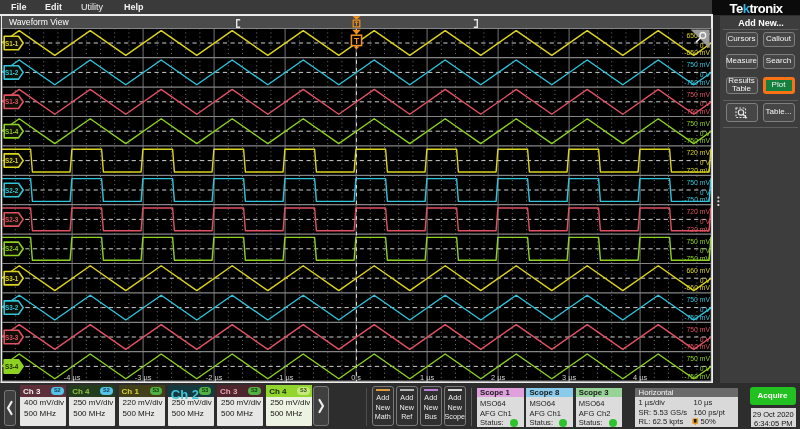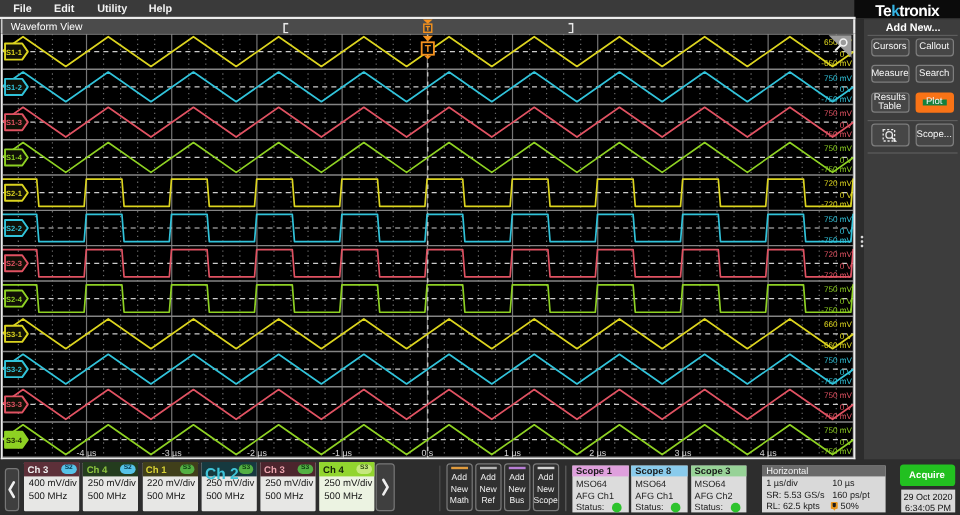--- a/index.html
+++ b/index.html
@@ -4,21 +4,21 @@
 *{margin:0;padding:0;box-sizing:border-box}
 html,body{width:800px;height:429px;overflow:hidden;background:#2d2d2d;font-family:"Liberation Sans",sans-serif}
 #page{position:relative;width:800px;height:429px}
 .abs{position:absolute}
 
 </style></head><body>
 <div id="page">
 <div class="abs" style="left:0;top:0;width:712px;height:14.2px;background:#3a3a3a"></div>
 <div class="abs" style="left:11px;top:1.5px;font-size:9px;font-weight:bold;color:#f2f2f2">File</div>
 <div class="abs" style="left:45px;top:1.5px;font-size:9px;font-weight:bold;color:#f2f2f2">Edit</div>
-<div class="abs" style="left:81px;top:1.5px;font-size:9px;font-weight:bold;color:#f2f2f2">Utility</div>
+<div class="abs" style="left:81px;top:1.5px;font-size:9px;font-weight:normal;color:#f2f2f2">Utility</div>
 <div class="abs" style="left:124px;top:1.5px;font-size:9px;font-weight:bold;color:#f2f2f2">Help</div>
 <div class="abs" style="left:712px;top:0;width:88px;height:15px;background:#0b0b0b"></div>
 <div class="abs" style="left:712px;top:0.5px;width:88px;text-align:center;font-size:13px;font-weight:bold;color:#fff;letter-spacing:-0.5px">Te<span style="color:#35b4e4">k</span>tronix</div>
 <div class="abs" style="left:0;top:14.2px;width:713px;height:1.5px;background:#ececec"></div>
 <div class="abs" style="left:0;top:15.7px;width:713px;height:12.3px;background:#4b4b4b"></div>
 <div class="abs" style="left:9px;top:17.3px;font-size:8.6px;color:#fff">Waveform View</div>
 <svg class="abs" style="left:236px;top:18.5px" width="242" height="9" viewBox="0 0 242 9">
       <path d="M4.2 0.7 H0.7 V8.3 H4.2 M237.8 0.7 H241.3 V8.3 H237.8" fill="none" stroke="#e8e8e8" stroke-width="1.4"></path>
     </svg>
 <svg class="abs" style="left:348px;top:14px" width="17" height="14.5" viewBox="0 0 17 14.5">
@@ -145,22 +145,22 @@
 <div class="abs" style="left:720px;top:15.7px;width:80px;height:367.3px;background:#3d3d3d"></div>
 <div class="abs" style="left:722px;top:17.5px;width:78px;text-align:center;font-size:9px;font-weight:bold;color:#fff">Add New...</div>
 <div class="abs" style="left:723px;top:29.2px;width:75px;height:1px;background:#5d5d5d"></div>
 <div class="abs" style="left:723px;top:99.8px;width:75px;height:1px;background:#5d5d5d"></div>
 <div class="abs" style="left:723px;top:126.5px;width:75px;height:1px;background:#5d5d5d"></div>
 <div class="abs" style="left:725.5px;top:31.5px;width:32px;height:15px;background:#464646;border:1px solid #7e7e7e;border-radius:3px;color:#f5f5f5;font-size:8px;display:flex;align-items:center;justify-content:center;text-align:center;line-height:1.05">Cursors</div>
 <div class="abs" style="left:762.5px;top:31.5px;width:32px;height:15px;background:#464646;border:1px solid #7e7e7e;border-radius:3px;color:#f5f5f5;font-size:8px;display:flex;align-items:center;justify-content:center;text-align:right;line-height:1.05">Callout</div>
 <div class="abs" style="left:725.5px;top:54px;width:32px;height:15px;background:#464646;border:1px solid #7e7e7e;border-radius:3px;color:#f5f5f5;font-size:8px;display:flex;align-items:center;justify-content:center;line-height:1.05">Measure</div>
 <div class="abs" style="left:762.5px;top:54px;width:32px;height:15px;background:#464646;border:1px solid #7e7e7e;border-radius:3px;color:#f5f5f5;font-size:8px;display:flex;align-items:center;justify-content:center;text-align:left;line-height:1.05">Search</div>
 <div class="abs" style="left:725.5px;top:76.5px;width:32px;height:17.5px;background:#464646;border:1px solid #7e7e7e;border-radius:3px;color:#f5f5f5;font-size:8px;display:flex;align-items:center;justify-content:center;text-align:center;line-height:1.05">Results<br>Table</div>
-<div class="abs" style="left:762.5px;top:76.5px;width:32px;height:17.5px;background:#15803d;border:6px solid #f97316;border-radius:3px;color:#f5f5f5;font-size:8px;display:flex;align-items:center;justify-content:center;text-align:left;line-height:1.05">Plot</div>
-<div class="abs" style="left:762.5px;top:103px;width:32px;height:18.5px;background:#464646;border:1px solid #7e7e7e;border-radius:3px;color:#f5f5f5;font-size:8px;display:flex;align-items:center;justify-content:center;text-align:center;line-height:1.05">Scope...</div>
+<div class="abs" style="left:762.5px;top:76.5px;width:32px;height:17.5px;background:#15803d;border:3px solid #f97316;border-radius:3px;color:#f5f5f5;font-size:8px;display:flex;align-items:center;justify-content:center;text-align:left;line-height:1.05">Plot</div>
+<div class="abs" style="left:762.5px;top:103px;width:32px;height:18.5px;background:#464646;border:1px solid #7e7e7e;border-radius:3px;color:#f5f5f5;font-size:8px;display:flex;align-items:center;justify-content:center;text-align:center;line-height:1.05">Table...</div>
 <div class="abs" style="left:725.5px;top:103px;width:32px;height:18.5px;background:#464646;border:1px solid #7e7e7e;border-radius:3px"></div>
 <svg class="abs" style="left:735px;top:106.5px" width="15" height="12" viewBox="0 0 15 12">
 <rect x="1" y="1" width="9.5" height="9.5" fill="none" stroke="#e8e8e8" stroke-width="1.1" stroke-dasharray="1.8 1.5"></rect>
 <circle cx="6" cy="5.4" r="2.7" fill="none" stroke="#e8e8e8" stroke-width="1.1"></circle>
 <line x1="7.9" y1="7.3" x2="9.6" y2="9" stroke="#e8e8e8" stroke-width="1.3"></line>
 <path d="M9.3 8.2 L12.6 11 L10.2 11.4 Z" fill="#f2f2f2"></path>
 </svg>
 <div class="abs" style="left:0;top:383px;width:800px;height:46px;background:#2d2d2d"></div>
 <div class="abs" style="left:4px;top:390px;width:11.5px;height:36px;background:#3f3f3f;border:1px solid #777;border-radius:3px"></div>
 <svg class="abs" style="left:5px;top:399px" width="10" height="18" viewBox="0 0 10 18">

